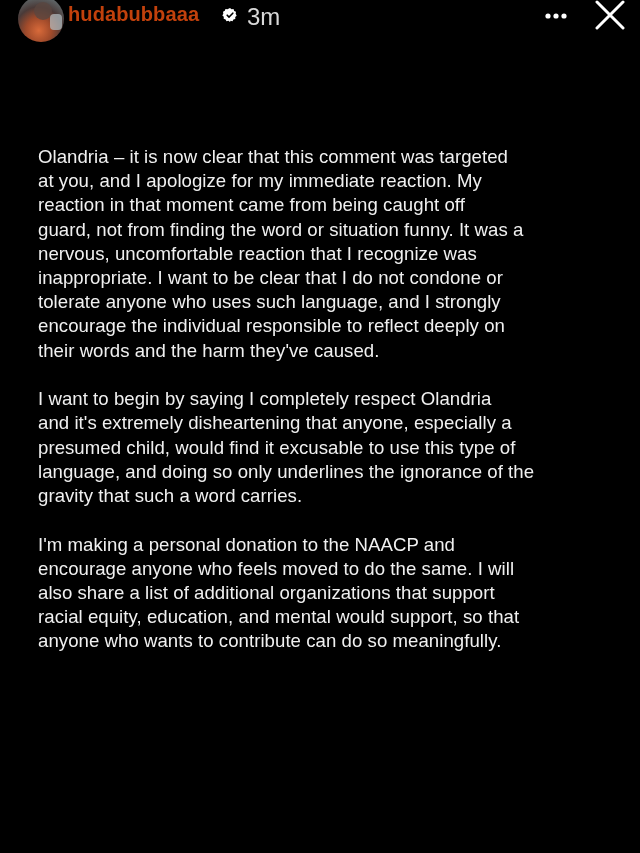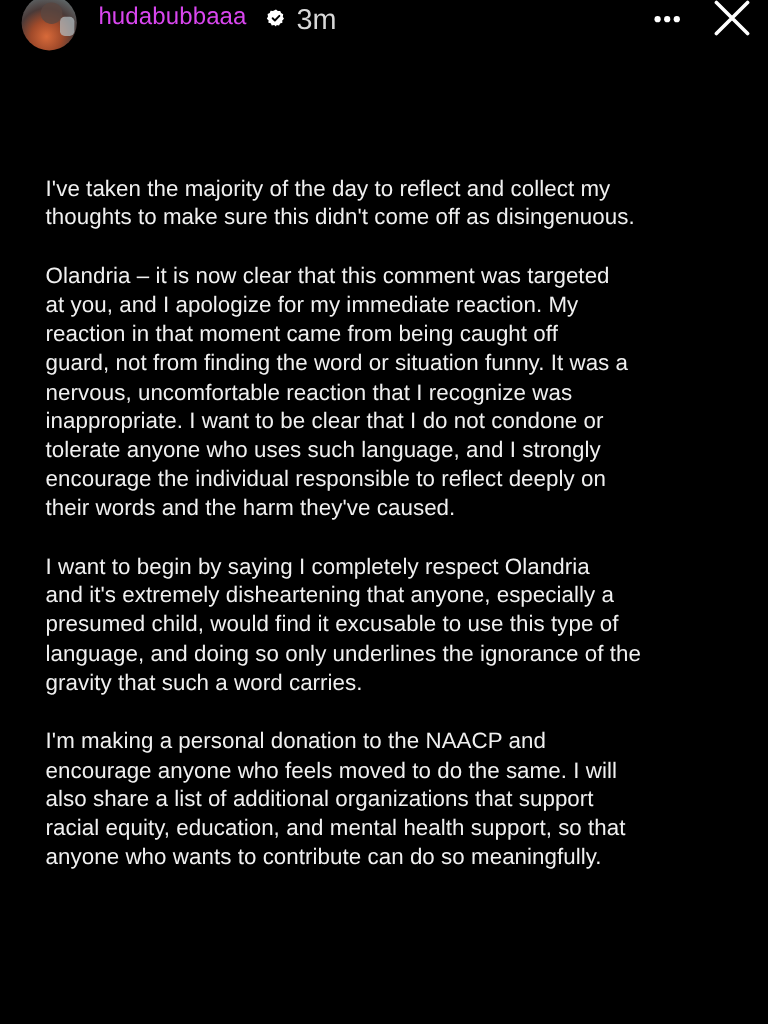--- a/index.html
+++ b/index.html
@@ -43,26 +43,26 @@
     .avatar .light {
       position: absolute;
       left: 32px; top: 18px;
       width: 12px; height: 16px;
       background: #b7c2c6;
       border-radius: 4px;
       opacity: 0.7;
     }
     .username {
       position: absolute;
-      left: 82px;
+      left: 68px;
       top: 3px;
       font-family: "Liberation Sans", sans-serif;
-      font-weight: normal;
+      font-weight: bold;
       font-size: 20px;
-      color: #d946ef;
+      color: #c2410c;
       letter-spacing: 0.1px;
       cursor: pointer;
     }
     .verified {
       position: absolute;
       left: 222px;
       top: 7px;
       width: 16px;
       height: 16px;
     }
@@ -126,34 +126,32 @@
     <circle cx="18" cy="10" r="2.6" fill="#ffffff"></circle>
     <circle cx="26" cy="10" r="2.6" fill="#ffffff"></circle>
   </svg>
 
   <svg class="close-btn" viewBox="0 0 36 32">
     <path d="M5 2 L31 28 M31 2 L5 28" stroke="#ffffff" stroke-width="3" stroke-linecap="round" fill="none"></path>
   </svg>
 </div>
 
 <div class="post-body">
-  <p>I've taken the majority of the day to reflect and collect my
-thoughts to make sure this didn't come off as disingenuous.</p>
   <p>Olandria – it is now clear that this comment was targeted
 at you, and I apologize for my immediate reaction. My
 reaction in that moment came from being caught off
 guard, not from finding the word or situation funny. It was a
 nervous, uncomfortable reaction that I recognize was
 inappropriate. I want to be clear that I do not condone or
 tolerate anyone who uses such language, and I strongly
 encourage the individual responsible to reflect deeply on
 their words and the harm they've caused.</p>
   <p>I want to begin by saying I completely respect Olandria
 and it's extremely disheartening that anyone, especially a
 presumed child, would find it excusable to use this type of
 language, and doing so only underlines the ignorance of the
 gravity that such a word carries.</p>
   <p>I'm making a personal donation to the NAACP and
 encourage anyone who feels moved to do the same. I will
 also share a list of additional organizations that support
-racial equity, education, and mental health support, so that
+racial equity, education, and mental would support, so that
 anyone who wants to contribute can do so meaningfully.</p>
 </div>
 
 </body></html>

